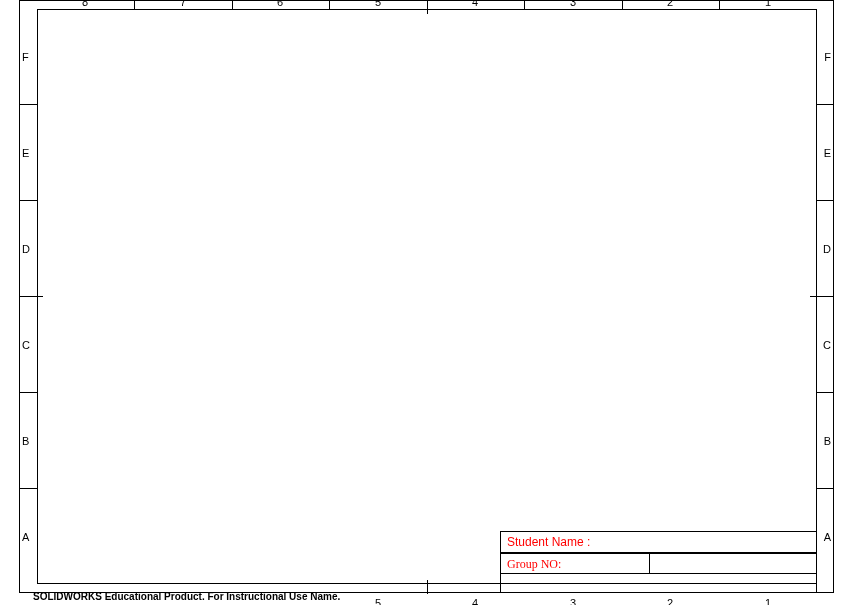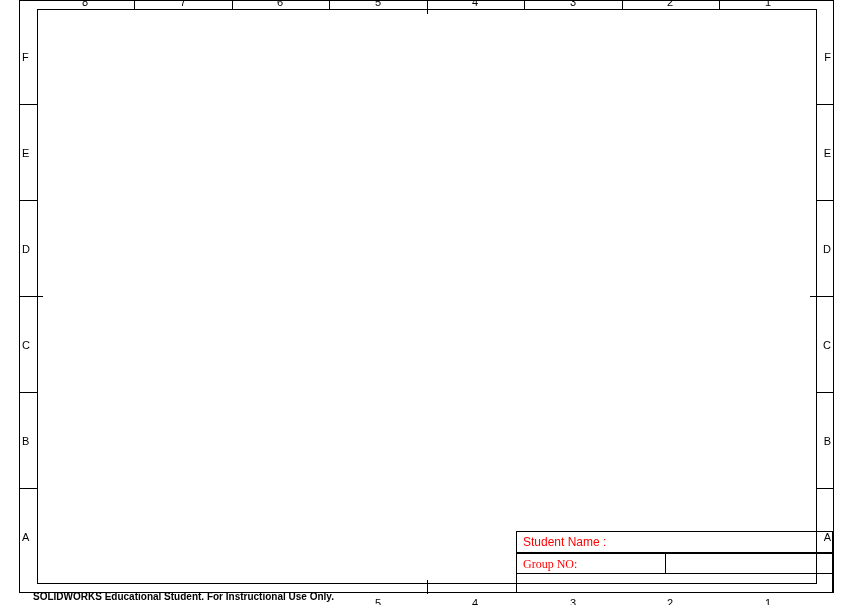--- a/index.html
+++ b/index.html
@@ -100,21 +100,21 @@
   }
   .center-tick-right {
     position: absolute;
     height: 1px;
     width: 23px;
     background: #000;
     right: 20px;
   }
   .title-block {
     position: absolute;
-    right: 20px;
+    right: 36px;
     bottom: 12px;
     width: 317px;
     box-sizing: border-box;
     font-size: 12px;
     color: #ff0000;
     border-collapse: collapse;
   }
   .tb-row {
     border: 1px solid #000;
     padding: 3px 6px;
@@ -220,13 +220,13 @@
   </div>
   <div class="tb-split">
     <div class="left">
       <span>Group NO:</span>
     </div>
     <div class="right"></div>
   </div>
   <div class="tb-row" style="height:12px"></div>
 </div>
 
-<div class="footer-note">SOLIDWORKS Educational Student. For Instructional Use Only.</div>
+<div class="footer-note">SOLIDWORKS Educational Product. For Instructional Use Name.</div>
 
 </body></html>

